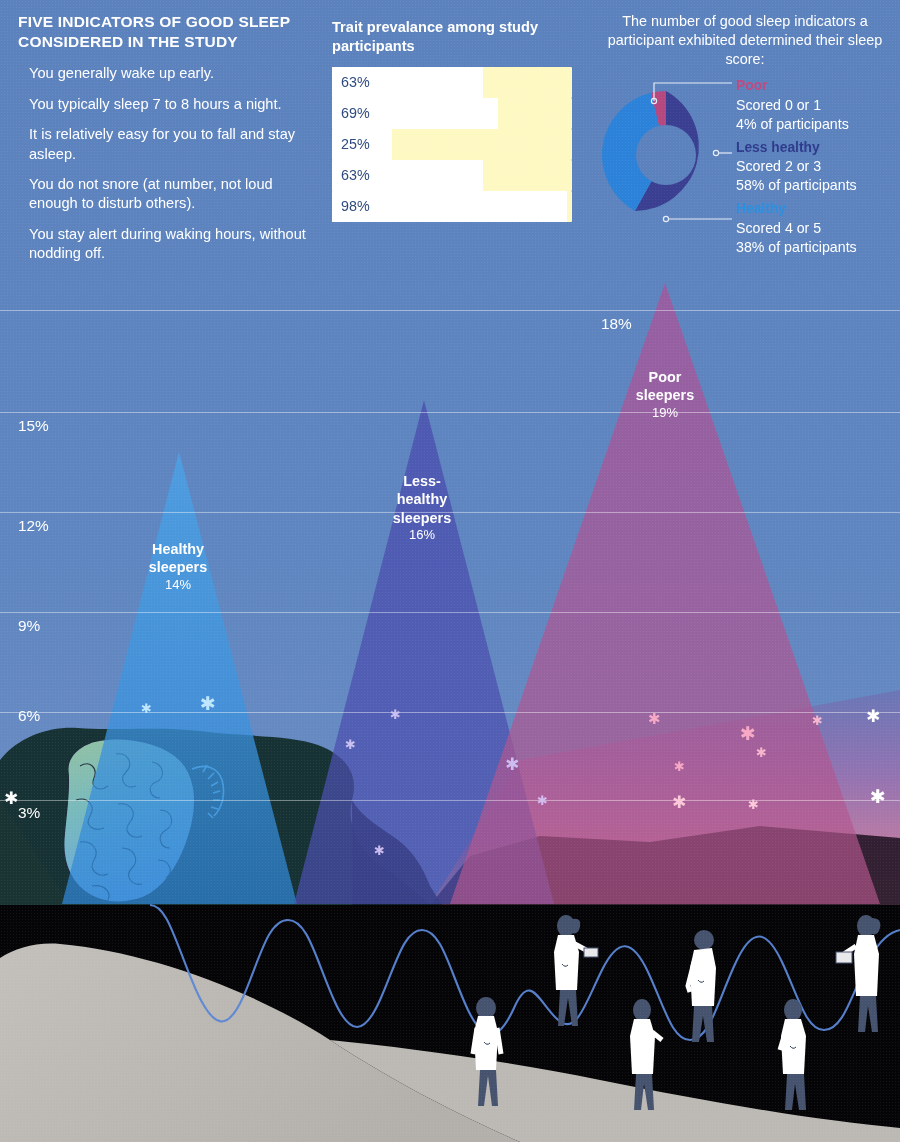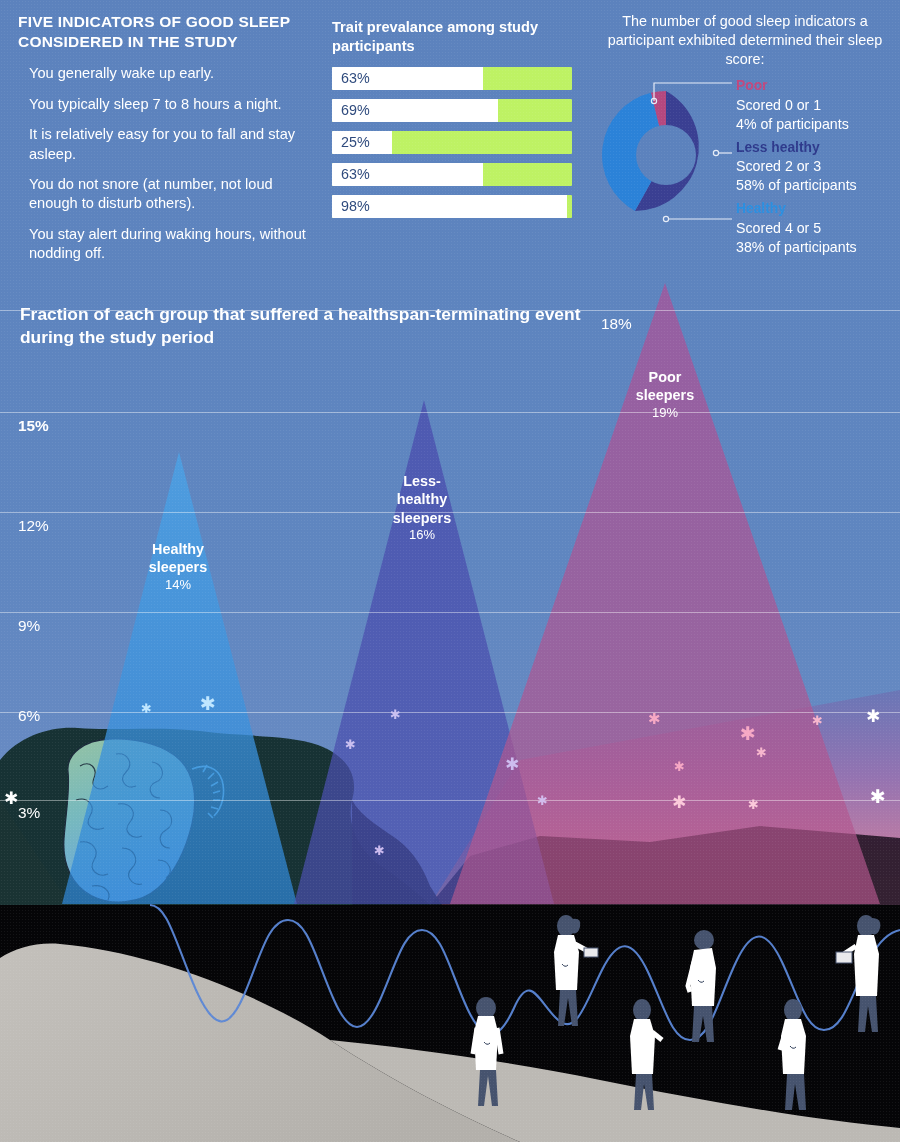--- a/index.html
+++ b/index.html
@@ -36,22 +36,22 @@
     font-size:14.6px; line-height:1.33; color:#ffffff;
     margin-bottom:11px; max-width:284px;
   }
 
   .col-mid { position:absolute; left:332px; top:18px; width:240px; }
   .sec-title {
     font-weight:bold; font-size:14.6px; line-height:1.3;
     color:#ffffff; margin-bottom:11px;
   }
   .bar-row {
-    position:relative; height:23px; margin-bottom:9px;
-    background:#bef264; border-radius:1px; overflow:hidden;
+    position:relative; height:31px; 
+    background:#fef9c3; border-radius:1px; overflow:hidden;
   }
   .bar-fill {
     position:absolute; left:0; top:0; height:100%;
     background:#ffffff;
   }
   .bar-label {
     position:absolute; left:9px; top:50%; transform:translateY(-50%);
     font-size:14.3px; font-weight:normal; color:#2e4a7d; z-index:2;
   }
 
@@ -238,31 +238,30 @@
   </svg>
 
   <div class="chart">
 
     <svg width="900" height="860" style="position:absolute;left:0;top:0;z-index:12;">
       <polygon points="179,170 297,622 62,622" fill="url(#triA)"></polygon>
       <polygon points="424,118 554,622 294,622" fill="url(#triB)"></polygon>
       <polygon points="665,1 880,622 450,622" fill="url(#triC)"></polygon>
     </svg>
 
-    <div class="chart-title">Fraction of each group that suffered a healthspan-terminating event during the study period</div>
 
     <div class="gridline" style="top:28px;"></div>
     <div class="gridline" style="top:130px;"></div>
     <div class="gridline" style="top:230px;"></div>
     <div class="gridline" style="top:330px;"></div>
     <div class="gridline" style="top:430px;"></div>
     <div class="gridline" style="top:518px;"></div>
 
     <div class="axlabel" style="left:601px; top:33px;">18%</div>
-    <div class="axlabel" style="left:18px;  top:135px;font-weight:bold;">15%</div>
+    <div class="axlabel" style="left:18px;  top:135px;">15%</div>
     <div class="axlabel" style="left:18px;  top:235px;">12%</div>
     <div class="axlabel" style="left:18px;  top:335px;">9%</div>
     <div class="axlabel" style="left:18px;  top:425px;">6%</div>
     <div class="axlabel" style="left:18px;  top:522px;">3%</div>
 
     <div class="tri-label" style="left:128px; top:258px; width:100px;">
       <div class="nm">Healthy</div>
       <div class="nm">sleepers</div>
       <div class="pc">14%</div>
     </div>

